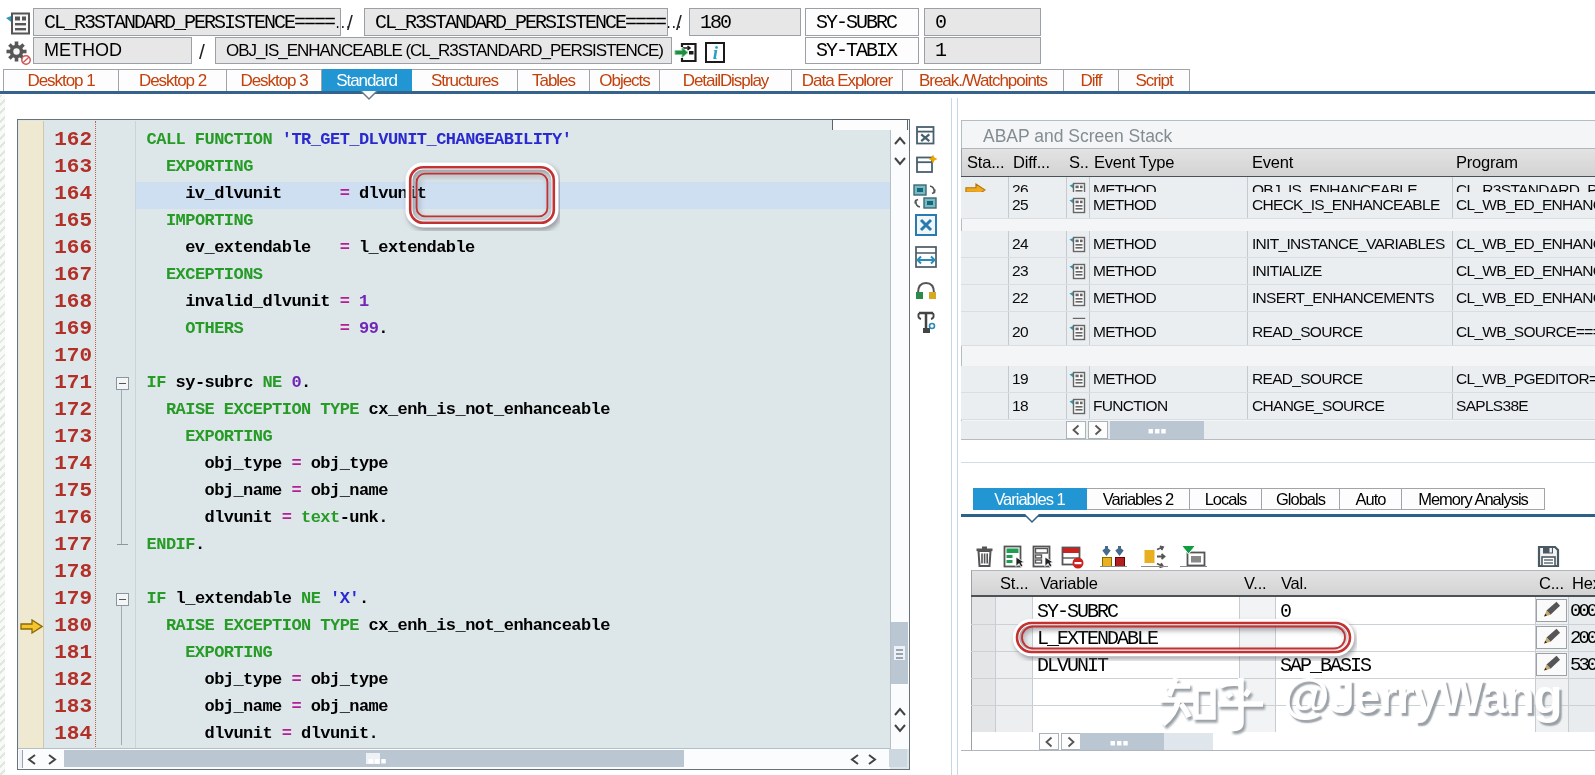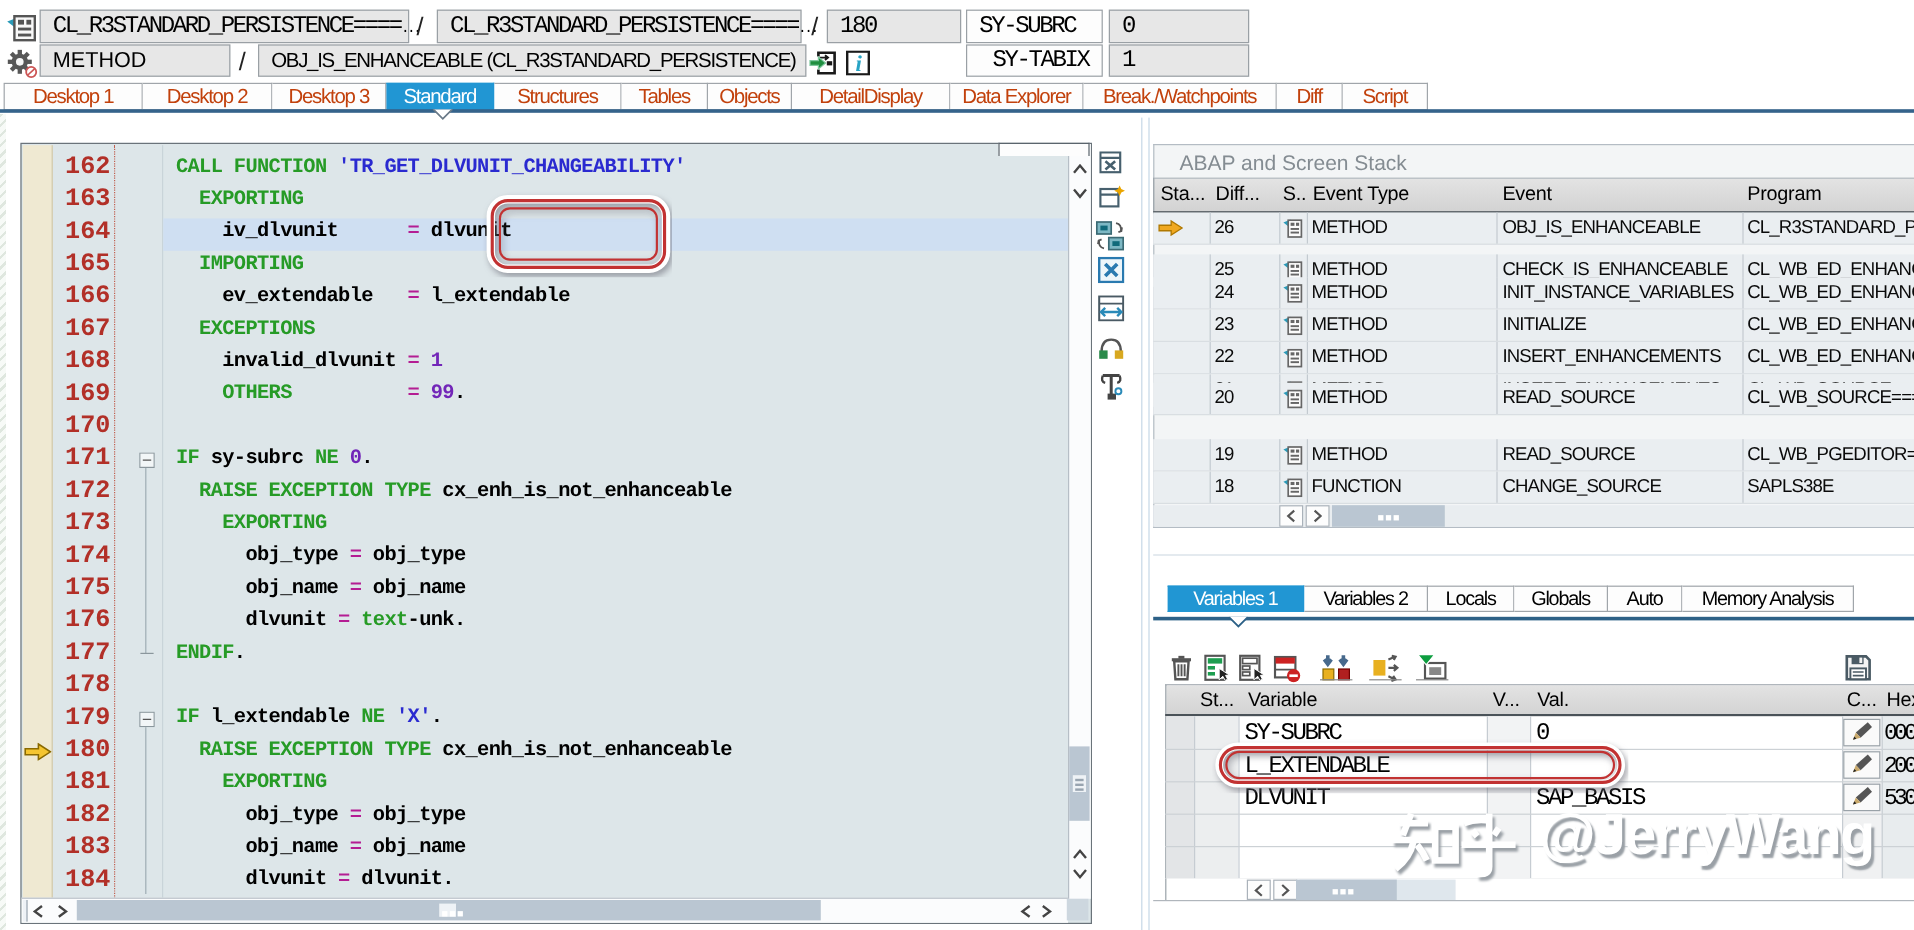--- a/index.html
+++ b/index.html
@@ -87,21 +87,21 @@
 <svg class="abs" style="left:674px;top:42px" width="24" height="21" viewBox="0 0 24 21">
  <path d="M8 5 L8 2 L21.5 2 L21.5 19 L8 19 L8 16" fill="#fff" stroke="#1a1a1a" stroke-width="2.2"></path>
  <path d="M9 6 L15 6 M13.5 4 L16 6 L13.5 8" stroke="#1a1a1a" stroke-width="1.6" fill="none"></path>
  <path d="M1 8.5 L8 8.5 L8 5.5 L14 10.5 L8 15.5 L8 12.5 L1 12.5 Z" fill="#1f8f3f" stroke="#7fc89f" stroke-width="1"></path>
  <rect x="15" y="9" width="4.5" height="3.5" fill="#1a1a1a"></rect>
 </svg>
 <svg class="abs" style="left:705px;top:42px" width="20" height="21" viewBox="0 0 20 21">
  <rect x="1" y="1" width="18" height="19" fill="#fff" stroke="#1a1a1a" stroke-width="2"></rect>
  <text x="10.5" y="17" font-family="Liberation Serif" font-style="italic" font-weight="bold" font-size="19" fill="#26a3c4" text-anchor="middle">i</text>
 </svg>
-<div class="fldw" style="left:805px;top:37px;width:114px;height:27px;justify-content:center;">
+<div class="fldw" style="left:805px;top:37px;width:114px;height:27px;">
     <span class="tw">SY-TABIX</span>
   </div>
 <div class="fld" style="left:924px;top:37px;width:117px;height:27px;">
     <span class="tw">1</span>
   </div>
 
 <div class="tab" style="left:3px;width:116px;border-left:1px solid #a0a5aa;">Desktop&nbsp;1</div>
 <div class="tab" style="left:119px;width:108px;">Desktop&nbsp;2</div>
 <div class="tab" style="left:227px;width:95px;">Desktop&nbsp;3</div>
 <div class="tab tabsel" style="left:322px;width:90px;">Standard</div>
@@ -303,21 +303,21 @@
 <rect x="6.5" y="3.6" width="3.2" height="2.6" fill="#666"></rect>
         <rect x="11" y="3.6" width="2.6" height="2.6" fill="#666"></rect>
 <rect x="6.5" y="8" width="7" height="1.6" fill="#666"></rect>
         <rect x="6.5" y="11" width="7" height="1.6" fill="#666"></rect>
 </svg>
     </div>
  <div class="scell" style="left:132px;width:153px;">METHOD</div>
  <div class="scell" style="left:291px;width:199px;">OBJ_IS_ENHANCEABLE</div>
  <div class="scell" style="left:495px;width:139px;">CL_R3STANDARD_PERSISTENCE</div>
 </div>
-<div class="srow" style="top:212px;padding-left:32px;">
+<div class="srow" style="top:192px;padding-left:32px;">
  <div class="vline" style="left:47px;"></div>
     <div class="vline" style="left:105px;"></div>
  <div class="vline" style="left:128px;"></div>
     <div class="vline" style="left:286px;"></div>
  <div class="vline" style="left:491px;"></div>
  <div class="scell" style="left:0px;width:46px;"></div>
  <div class="scell" style="left:51px;width:53px;">25</div>
  <div class="scell" style="left:106px;width:22px;">
       <svg width="17" height="17" viewBox="0 0 17 17" style="margin-left:2px;">
 <path d="M0.5 3.5 L6.5 1 L5 7 Z" fill="#2a9ab8"></path>

